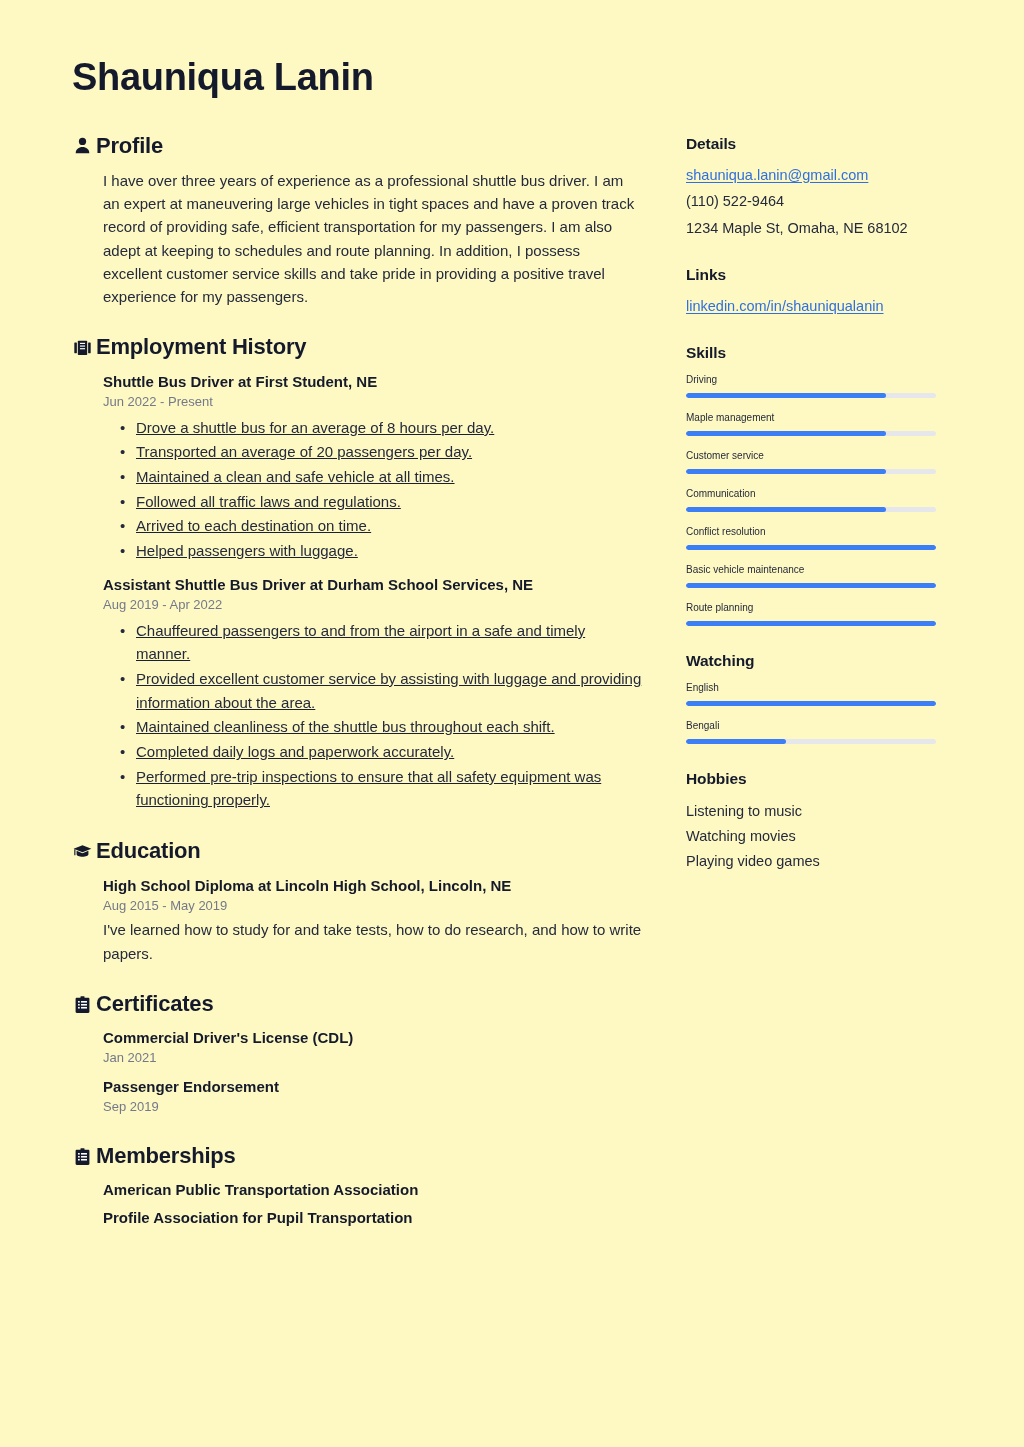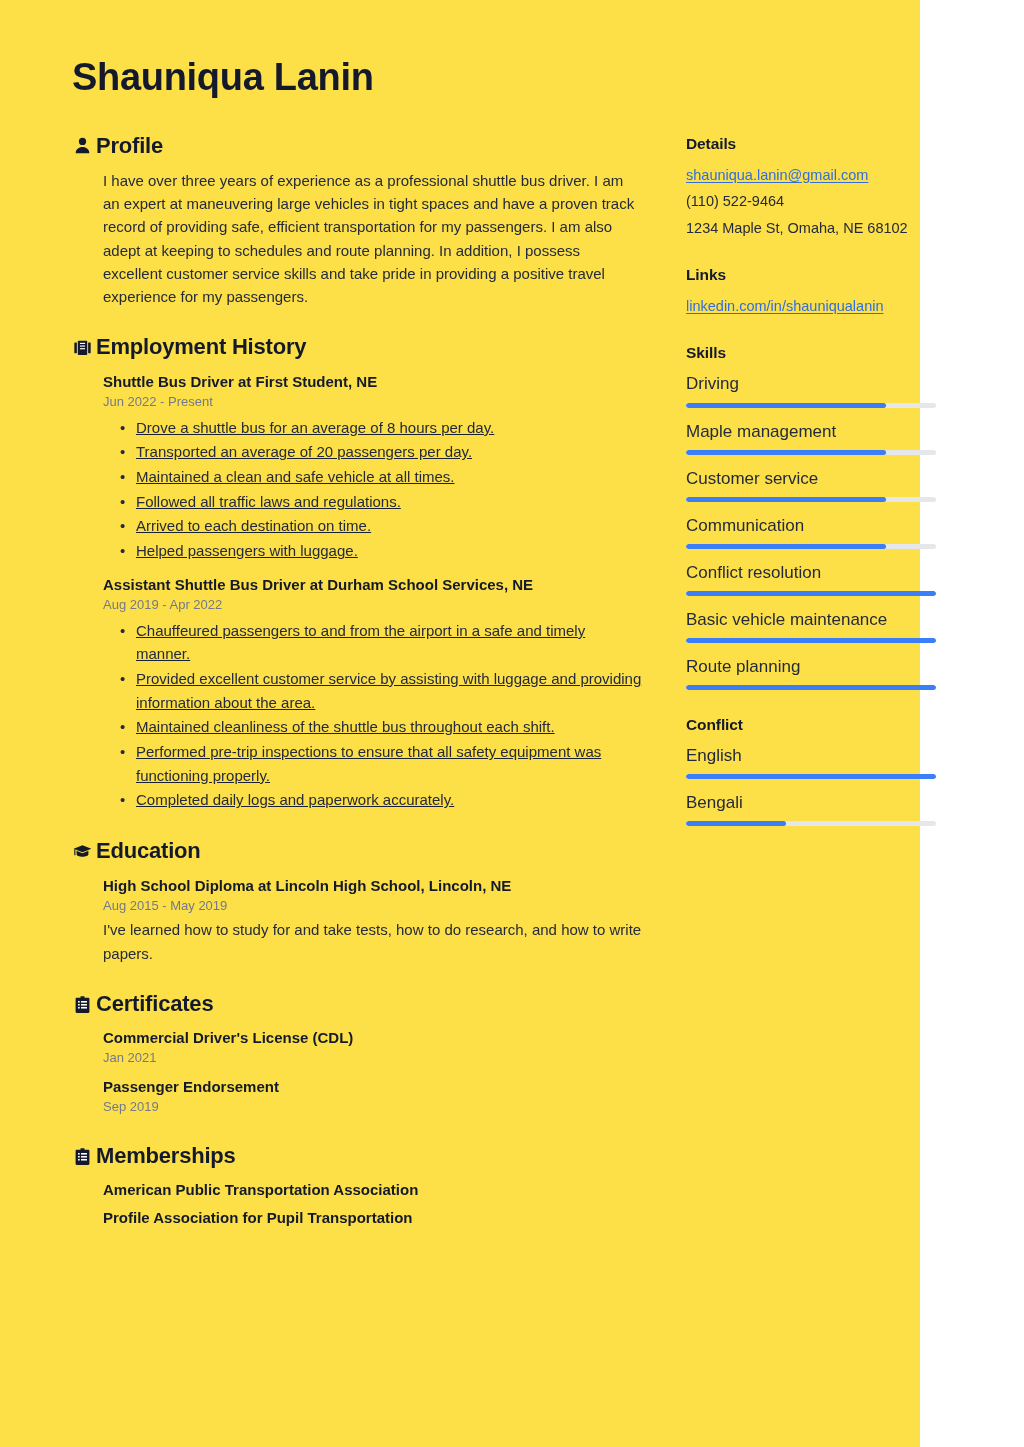--- a/index.html
+++ b/index.html
@@ -7,23 +7,23 @@
     width: 1024px;
     background: #ffffff;
   }
   body {
     font-family: "Liberation Sans", sans-serif;
     color: #1b2033;
     -webkit-font-smoothing: antialiased;
   }
   .page {
     position: relative;
-    width: 920px;
+    width: 1024px;
     min-height: 1447px;
-    background: #fde047;
+    background: #fef9c3;
     padding: 56px 72px 38px 72px;
   }
 
   
   .header { margin-bottom: 34px; }
   .full-name {
     font-size: 38px;
     font-weight: 700;
     letter-spacing: -0.3px;
     color: #141a2b;
@@ -151,21 +151,21 @@
     color: #2f6fe0;
     text-decoration: underline;
     text-underline-offset: 2px;
     display: inline-block;
     word-break: break-all;
   }
   .detail-line { margin-bottom: 3px; }
 
   .bar-item { margin-bottom: 13px; }
   .bar-label {
-    font-size: 17px;
+    font-size: 10px;
     color: #242a3b;
     margin-bottom: 7px;
     line-height: 1.3;
   }
   .bar-track {
     position: relative;
     width: 100%;
     height: 5px;
     background: #e6e7ea;
     border-radius: 3px;
@@ -241,22 +241,22 @@
             </ul>
           </div>
 
           <div class="entry">
             <div class="entry-title">Assistant Shuttle Bus Driver at Durham School Services, NE</div>
             <div class="entry-date">Aug 2019 - Apr 2022</div>
             <ul class="bullets">
               <li>Chauffeured passengers to and from the airport in a safe and timely manner.</li>
               <li>Provided excellent customer service by assisting with luggage and providing information about the area.</li>
               <li>Maintained cleanliness of the shuttle bus throughout each shift.</li>
+              <li>Completed daily logs and paperwork accurately.</li>
               <li>Performed pre-trip inspections to ensure that all safety equipment was functioning properly.</li>
-              <li>Completed daily logs and paperwork accurately.</li>
             </ul>
           </div>
 
         </div>
       </div>
 
       <div class="section">
         <div class="section-head">
           <span class="section-icon">
             <svg width="19" height="17" viewBox="0 0 18 14" fill="currentColor">
@@ -387,32 +387,38 @@
         </div>
         <div class="bar-item">
           <div class="bar-label">Route planning</div>
           <div class="bar-track">
             <div class="bar-fill" style="width: 100%; background: rgb(59, 126, 245);"></div>
           </div>
         </div>
       </div>
 
       <div class="side-block">
-        <div class="side-title">Conflict</div>
+        <div class="side-title">Watching</div>
         <div class="bar-item">
           <div class="bar-label">English</div>
           <div class="bar-track">
             <div class="bar-fill" style="width: 100%; background: rgb(59, 126, 245);"></div>
           </div>
         </div>
         <div class="bar-item">
           <div class="bar-label">Bengali</div>
           <div class="bar-track">
             <div class="bar-fill" style="width: 40%; background: rgb(59, 126, 245);"></div>
           </div>
         </div>
       </div>
 
+      <div class="side-block">
+        <div class="side-title">Hobbies</div>
+        <div class="hobby-item">Listening to music</div>
+        <div class="hobby-item">Watching movies</div>
+        <div class="hobby-item">Playing video games</div>
+      </div>
 
     </div>
 
   </div>
 </div>
 
 </body></html>

